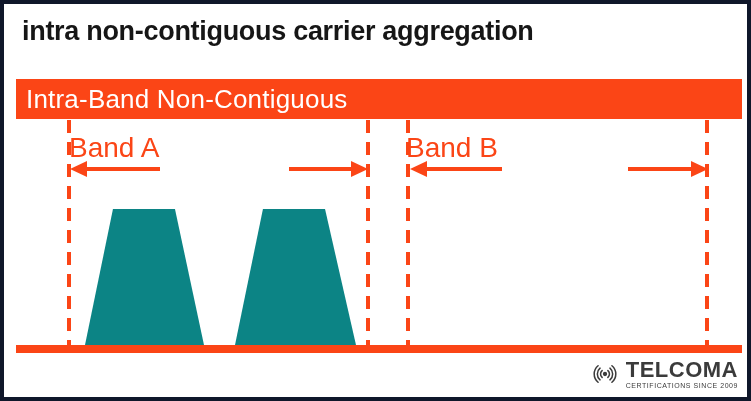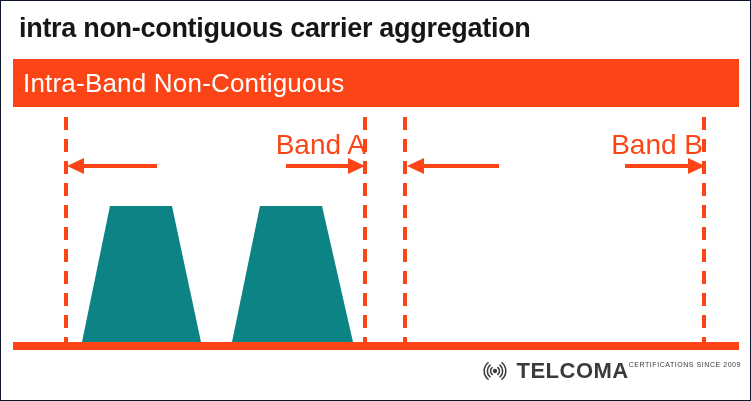--- a/index.html
+++ b/index.html
@@ -7,50 +7,50 @@
     --teal:#0C8485;
     --ink:#161616;
     --logo-gray:#3B3B3B;
   }
   html,body{margin:0;padding:0;background:#888;}
   .canvas{
     position:relative;
     width:751px;height:401px;
     box-sizing:border-box;
     background:#ffffff;
-    border:1px solid #0f172a;
+    border:4px solid #0f172a;
     overflow:hidden;
     font-family:"Liberation Sans", sans-serif;
   }
   .title{
     position:absolute;left:18px;top:12px;
     font-size:27px;font-weight:600;color:var(--ink);
     letter-spacing:-0.3px;white-space:nowrap;
   }
   .banner{
-    position:absolute;left:12px;top:58px;width:726px;height:48px;
+    position:absolute;left:12px;top:75px;width:726px;height:40px;
     background:var(--orange);
     display:flex;align-items:center;
   }
   .banner-label{
     color:#fff;font-size:26px;font-weight:500;
     padding-left:10px;white-space:nowrap;letter-spacing:0.2px;
   }
   .vline{
     position:absolute;top:116px;height:226px;width:4px;
     background:repeating-linear-gradient(to bottom,var(--orange) 0 13px,transparent 13px 22px);
   }
   .vline.l1{left:63px}
   .vline.l2{left:362px}
   .vline.l3{left:402px}
   .vline.l4{left:701px}
   .band-label{
     position:absolute;top:128px;height:32px;
     color:var(--orange);font-size:28px;font-weight:500;
-    text-align:right;line-height:32px;
+    text-align:left;line-height:32px;
   }
   .band-label.a{left:65px;width:300px}
   .band-label.b{left:402px;width:300px}
   .arrow{position:absolute;top:157px;height:16px;}
   .arrow .shaft{position:absolute;top:6px;height:4px;background:var(--orange);}
   .arrow.left .shaft{left:13px;right:0;}
   .arrow.right .shaft{left:0;right:13px;}
   .arrow.left::before{
     content:"";position:absolute;left:0;top:0;
     border-top:8px solid transparent;border-bottom:8px solid transparent;
@@ -72,21 +72,21 @@
   .carrier.c2{left:231px;width:121px;clip-path:polygon(23.1% 0,74.4% 0,100% 100%,0 100%);}
   .baseline{
     position:absolute;left:12px;top:341px;width:726px;height:8px;
     background:var(--orange);
   }
   .logo{
     position:absolute;right:9px;top:355px;
     display:flex;align-items:center;gap:3px;color:var(--logo-gray);
   }
   .logo-icon{width:36px;height:30px;flex:0 0 auto;}
-  .logo-text{display:flex;flex-direction:row;line-height:1;}
+  .logo-text{display:flex;flex-direction:column;line-height:1;}
   .logo-brand{font-size:22px;font-weight:700;letter-spacing:0.5px;white-space:nowrap;}
   .logo-tagline{font-size:7px;letter-spacing:0.55px;margin-top:1px;white-space:nowrap;}
 </style>
 </head>
 <body>
 
 <div class="canvas">
 
   <div class="title">intra non-contiguous carrier aggregation</div>
 

